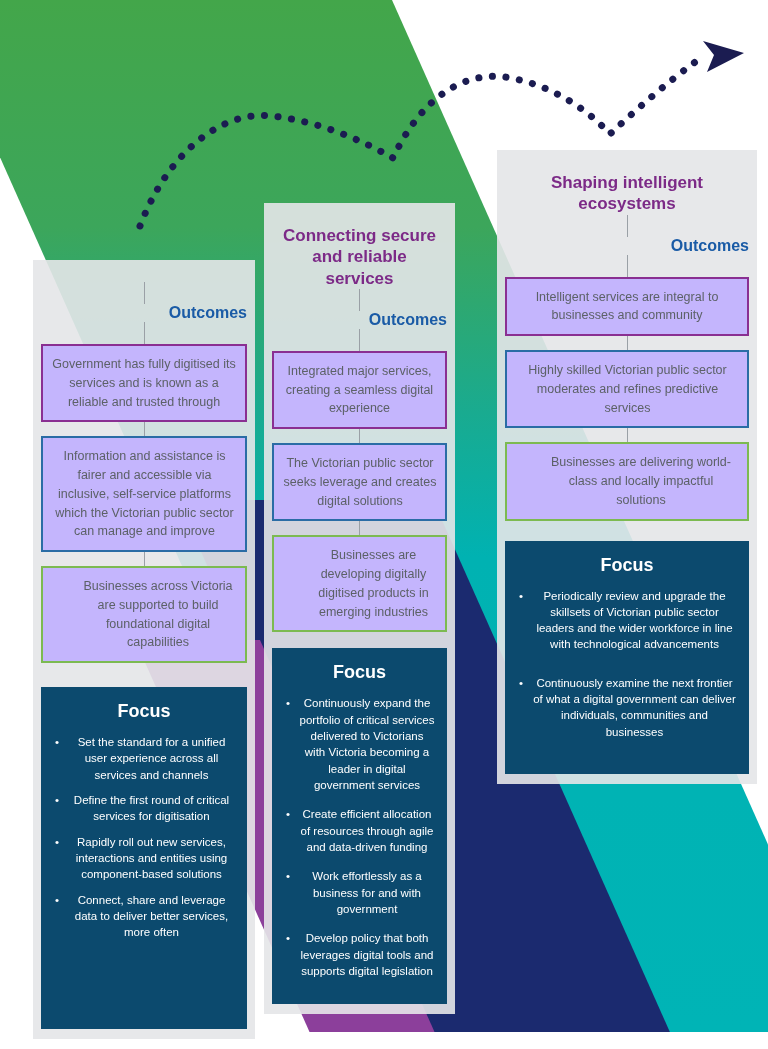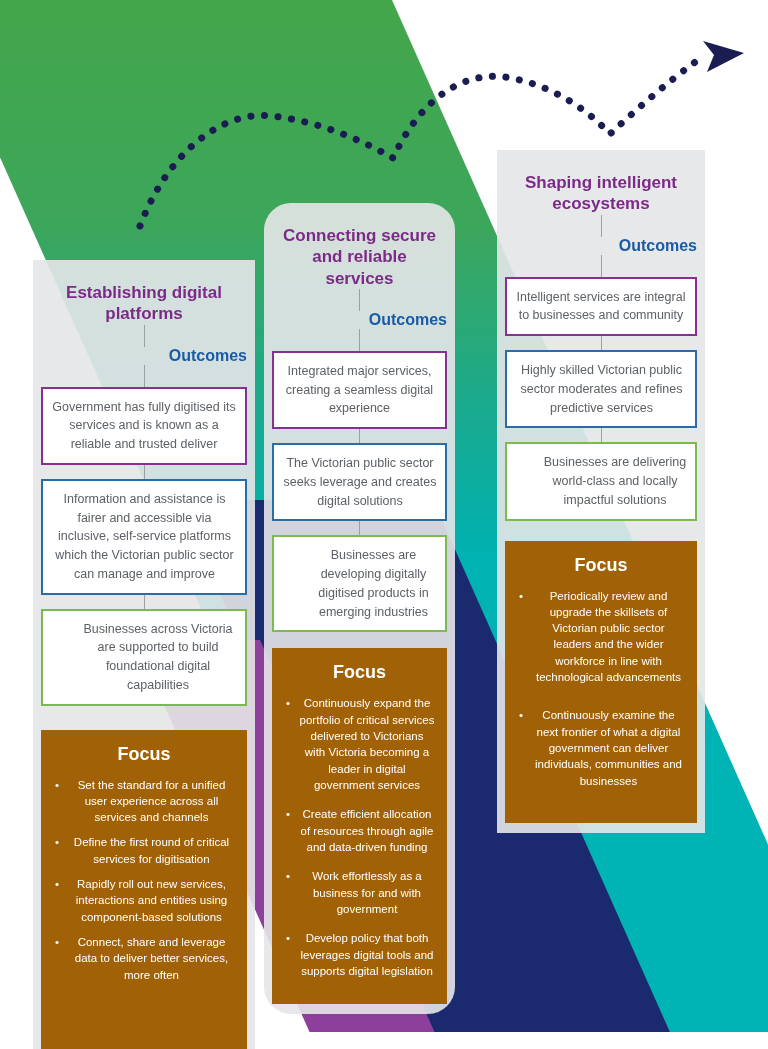--- a/index.html
+++ b/index.html
@@ -18,39 +18,39 @@
   .band-navy{left:178px;top:500px;width:255px;height:532px;background:#1b2a6f;}
   .band-purple{left:135px;top:640px;width:125px;height:392px;background:#8c3f9b;}
   
   .arrow-svg{position:absolute;left:0;top:0;z-index:5;pointer-events:none;}
   
   .card{
     position:absolute;z-index:10;background:rgba(229,230,232,0.91);
     padding:22px 8px 10px 8px;box-sizing:border-box;text-align:center;
   }
   .card1{left:33px;top:260px;width:222px;min-height:777px;}
-  .card2{left:264px;top:203px;width:191px;min-height:692px;border-radius:27px;}
-  .card3{left:497px;top:150px;width:208px;min-height:628px;}
+  .card2{left:264px;top:203px;width:191px;min-height:692px;}
+  .card3{left:497px;top:150px;width:260px;min-height:628px;}
   .phase-title{
     color:#7c2a87;font-size:17px;font-weight:bold;line-height:1.25;margin:0 4px;
   }
   .outcomes-label{color:#1a5ba6;font-size:16px;font-weight:bold;text-align:right;}
   .vline{width:1px;background:#9aa0a6;margin:0 auto;}
   .vline.tall{height:22px;}
   .vline.short{height:14px;}
   .obox{
-    background:#ffffff;border:2px solid #999;box-sizing:border-box;
+    background:#c4b5fd;border:2px solid #999;box-sizing:border-box;
     padding:9px 8px;font-size:12.5px;line-height:1.5;color:#5c6167;
     display:flex;align-items:center;justify-content:flex-end;
   }
   .b-purple{border-color:#8a2f92;}
   .b-blue{border-color:#2a6ca5;padding-left:9px;}
   .b-green{border-color:#7cba51;padding-left:36px;}
   .focus{
-    background:#a16207;color:#ffffff;text-align:center;
+    background:#0c4a6e;color:#ffffff;text-align:center;
     padding:14px 12px 12px 12px;box-sizing:border-box;
   }
   .focus.f1{margin-top:24px;min-height:342px;}
   .focus.f2{margin-top:16px;min-height:290px;}
   .focus.f3{margin-top:20px;min-height:230px;}
   .focus-title{font-size:18px;font-weight:bold;margin:0 0 12px 0;}
   .focus ul{list-style:none;margin:0;padding:0;text-align:center;}
   .focus li{
     position:relative;padding-left:15px;font-size:11.5px;line-height:1.42;color:#ffffff;
   }
@@ -69,26 +69,25 @@
 </div>
 
 <svg class="arrow-svg" width="768" height="1049" viewBox="0 0 768 1049">
   <path d="M140,226 C168,152 222,110 272,116 C316,121 358,138 393,158
            C423,94 466,72 505,77 C545,83 582,104 610,134
            C638,108 670,80 698,60" fill="none" stroke="#1b1c51" stroke-width="7" stroke-linecap="round" stroke-dasharray="0.1 13.5"></path>
   <path d="M703,41 L744,53 L707,72 L714,55 Z" fill="#1b1c51"></path>
 </svg>
 
 <div class="card card1">
-  <div class="phase-title">Establishing digital platforms</div>
   <div class="vline tall"></div>
   <div class="outcomes-label">Outcomes</div>
   <div class="vline tall"></div>
   <div class="obox b-purple">
-      <span>Government has fully digitised its services and is known as a reliable and trusted deliver</span>
+      <span>Government has fully digitised its services and is known as a reliable and trusted through</span>
     </div>
   <div class="vline short"></div>
   <div class="obox b-blue">
       <span>Information and assistance is fairer and accessible via inclusive, self-service platforms which the Victorian public sector can manage and improve</span>
     </div>
   <div class="vline short"></div>
   <div class="obox b-green">
       <span>Businesses across Victoria are supported to build foundational digital capabilities</span>
     </div>
   <div class="focus f1">

